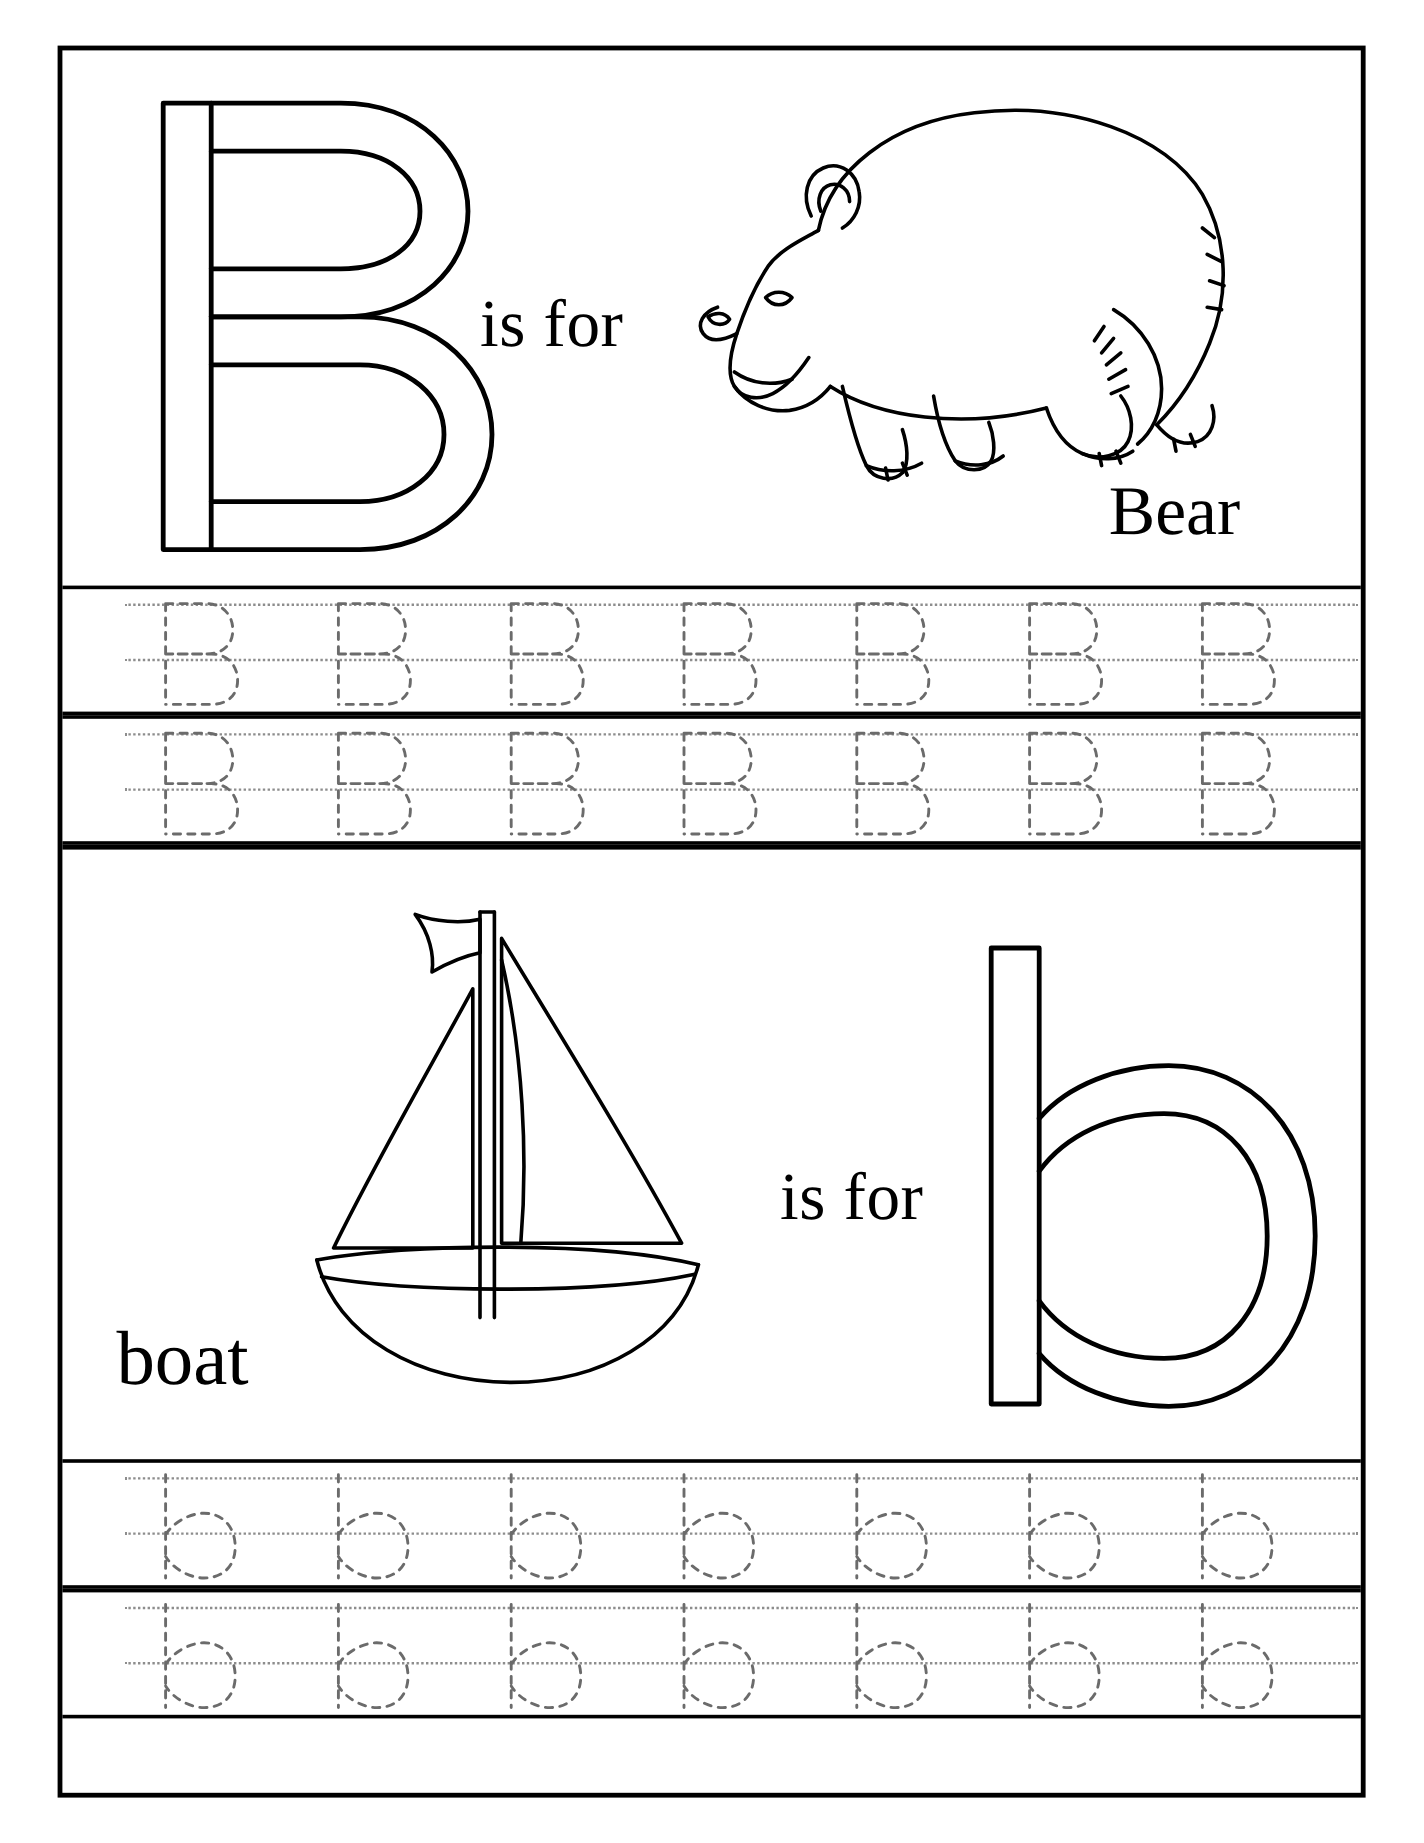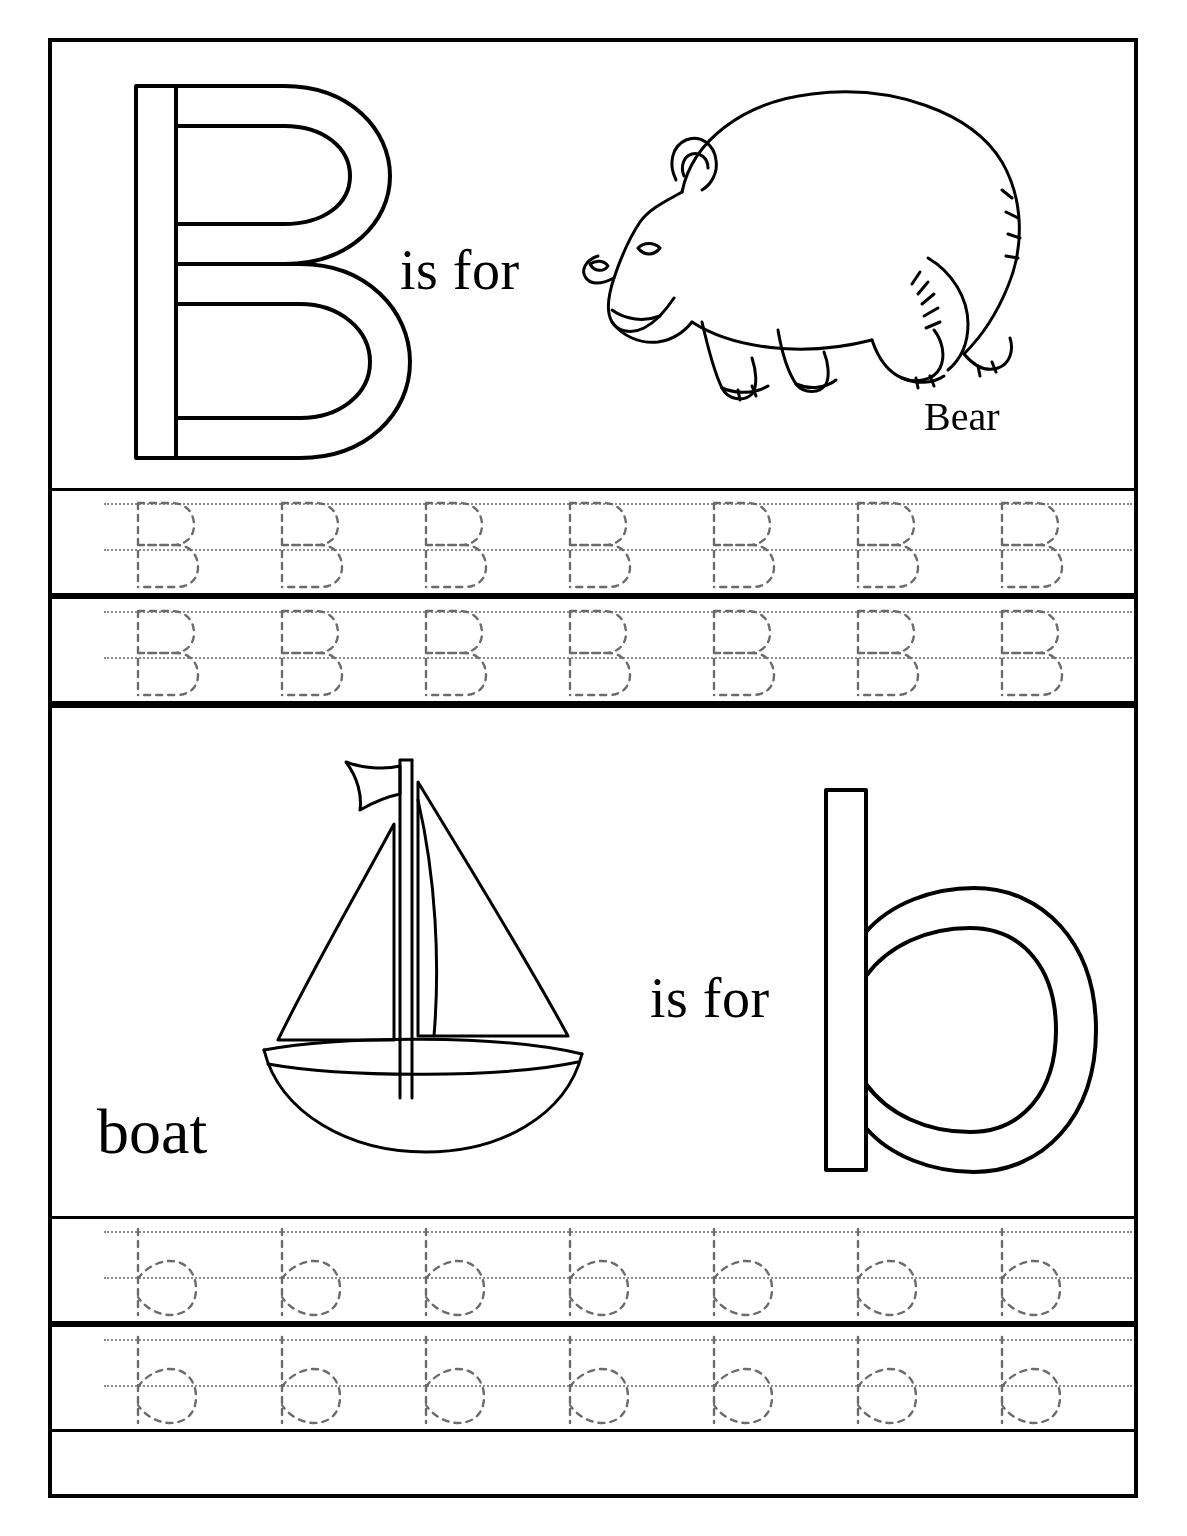--- a/index.html
+++ b/index.html
@@ -66,21 +66,21 @@
     left: 520px;
     top: 30px;
     width: 470px;
     height: 330px;
   }
 
   .word-bear {
     position: absolute;
     left: 872px;
     top: 355px;
-    font-size: 40px;
+    font-size: 58px;
     line-height: 1;
   }
 
   
   .trace-band {
     position: absolute;
     left: 52px;
     width: 1082px;
     border-top: 3px solid #000000;
     border-bottom: 3px solid #000000;

